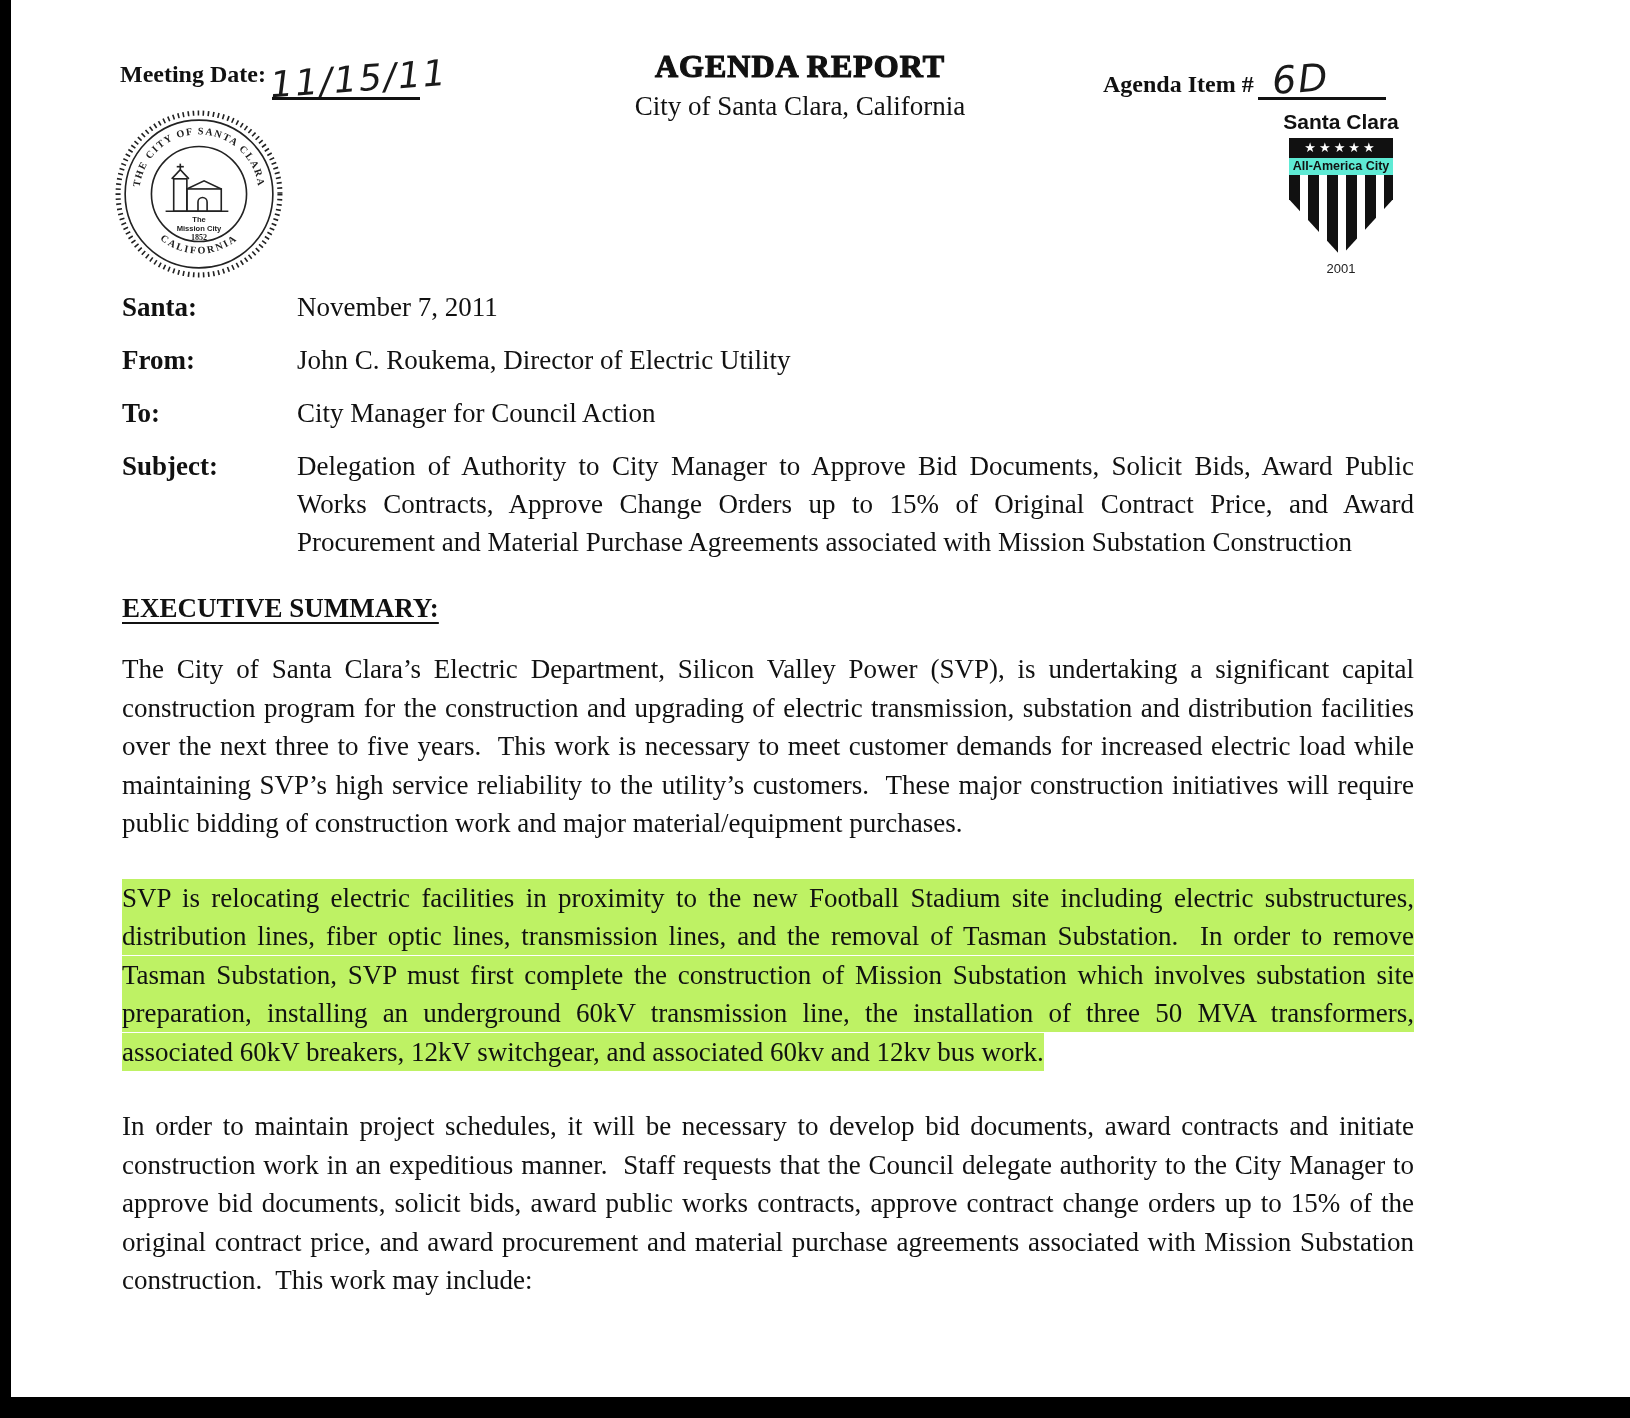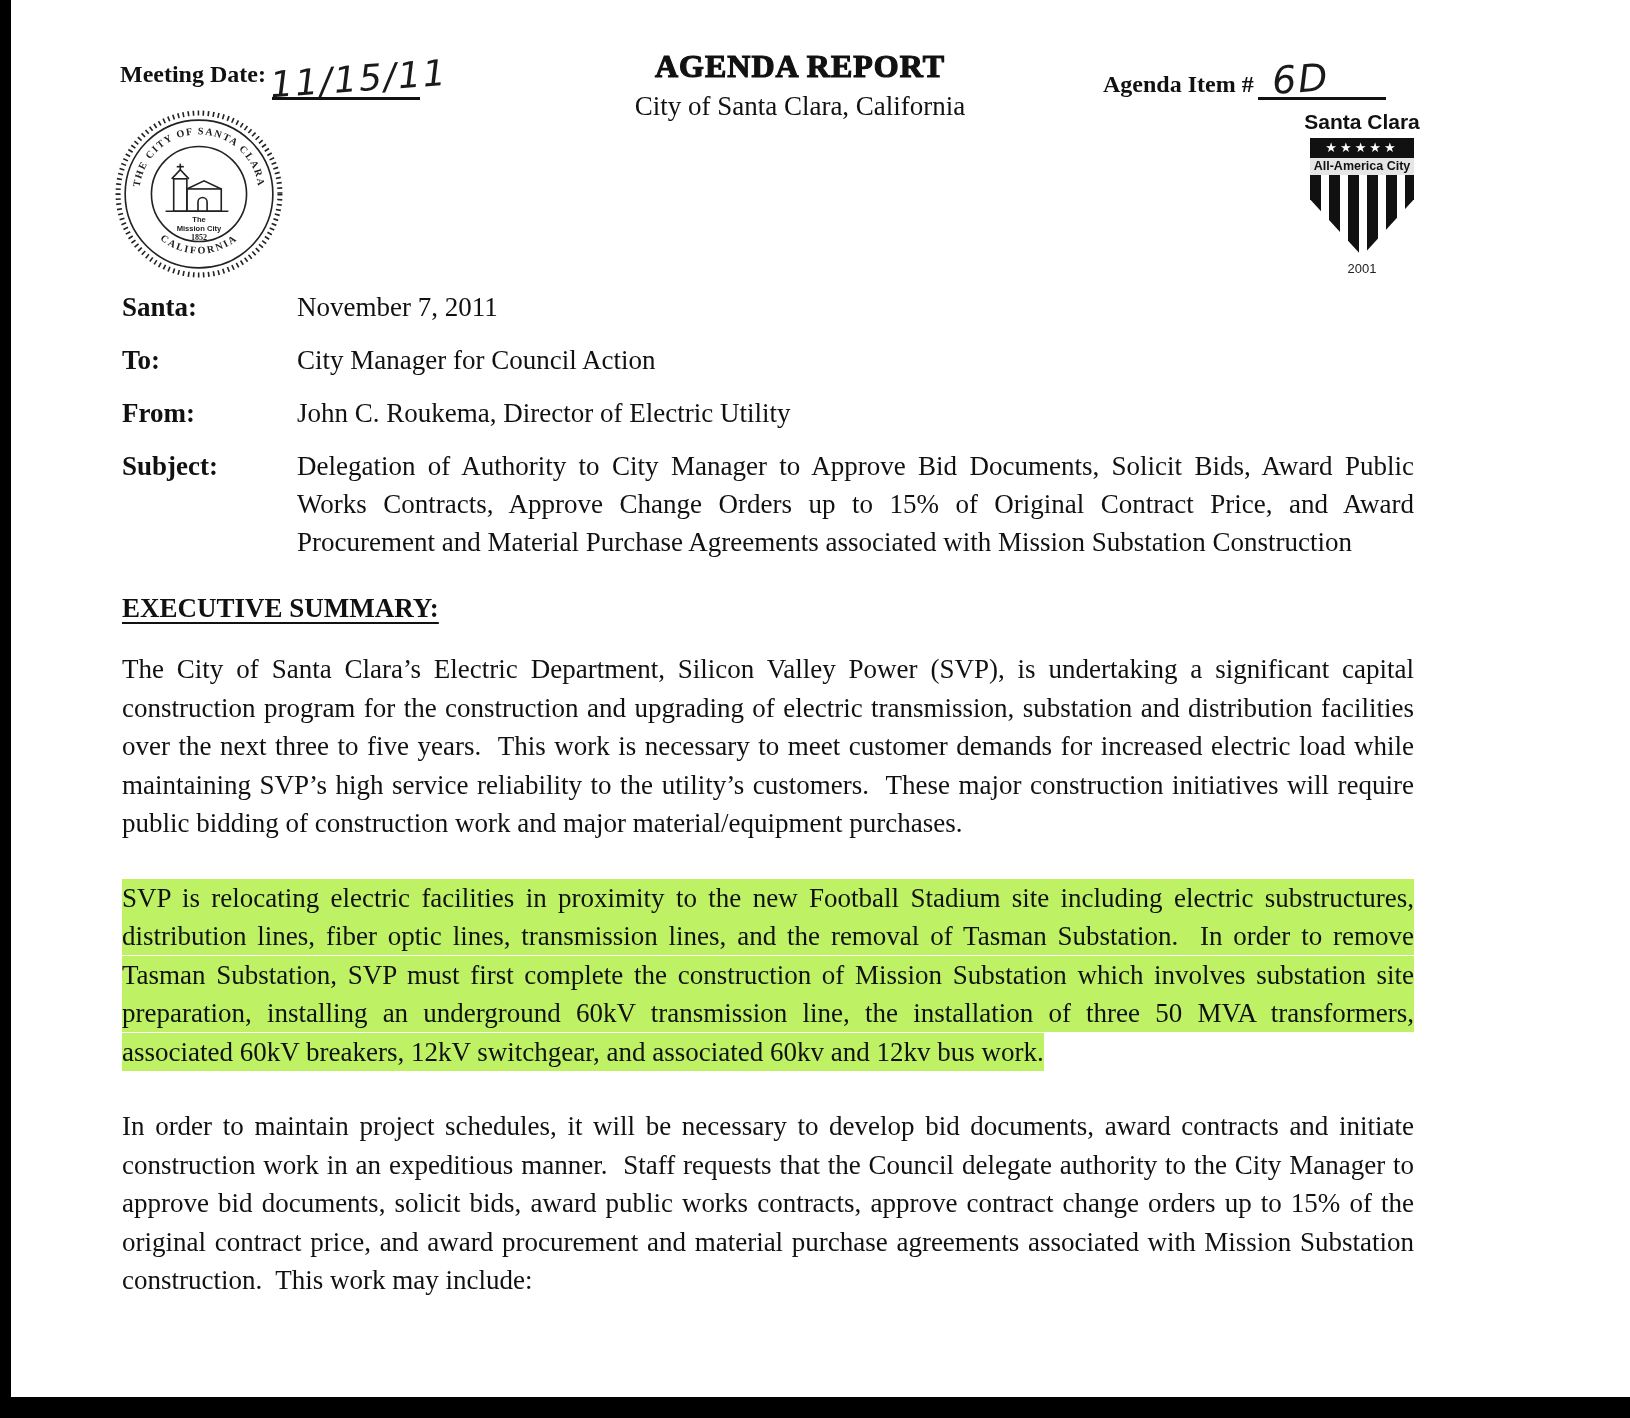--- a/index.html
+++ b/index.html
@@ -32,30 +32,30 @@
   .doc-subtitle { font-size:27px; margin-top:6px; }
 
   .agenda-item { position:absolute; left:1103px; top:62px; display:flex; align-items:flex-end; }
 
   
   .seal { position:absolute; left:113px; top:108px; width:172px; height:172px; }
   .seal text { fill:#1c1c1c; }
 
   
   .aac-logo { position:absolute; left:1280px; top:110px; width:122px; text-align:center;
-              font-family:"Liberation Sans", sans-serif;margin-left:21px; }
+              font-family:"Liberation Sans", sans-serif; }
   .aac-city { font-weight:bold; font-size:21px; color:#111; }
   .aac-shield {
     width:104px; margin:4px auto 0; height:118px; display:flex; flex-direction:column;
     clip-path:polygon(0 0, 100% 0, 100% 52%, 50% 100%, 0 52%);
     background:#fff;
   }
   .aac-stars { background:#111; color:#fff; font-size:13px; letter-spacing:3px;
                line-height:20px; height:20px; overflow:hidden; }
-  .aac-name  { background:#e5e5e5; color:#111; font-weight:bold; font-size:12.5px;
+  .aac-name  { background:#5eead4; color:#111; font-weight:bold; font-size:12.5px;
                line-height:17px; height:17px; white-space:nowrap; }
   .aac-stripes { flex:1;
     background:repeating-linear-gradient(90deg,#111 0 11px,#fff 11px 19px); }
   .aac-year { margin-top:5px; font-size:13px; color:#222; }
 
   
   .content { position:absolute; left:122px; top:288px; width:1292px; }
   .memo-row { display:grid; grid-template-columns:175px 1fr; margin-bottom:15px;
               font-size:27px; line-height:38px; }
   .memo-label { font-weight:bold; }
@@ -136,27 +136,27 @@
   </div>
 
   <div class="content">
 
     <div class="memo-row">
       <span class="memo-label">Santa:</span>
       <span class="memo-value">November 7, 2011</span>
     </div>
 
     <div class="memo-row">
-      <span class="memo-label">To:</span>
-      <span class="memo-value">City Manager for Council Action</span>
+      <span class="memo-label">From:</span>
+      <span class="memo-value">John C. Roukema, Director of Electric Utility</span>
     </div>
 
     <div class="memo-row">
-      <span class="memo-label">From:</span>
-      <span class="memo-value">John C. Roukema, Director of Electric Utility</span>
+      <span class="memo-label">To:</span>
+      <span class="memo-value">City Manager for Council Action</span>
     </div>
 
     <div class="memo-row">
       <span class="memo-label">Subject:</span>
       <span class="memo-value justify">Delegation of Authority to City Manager to Approve Bid Documents, Solicit Bids, Award Public Works Contracts, Approve Change Orders up to 15% of Original Contract Price, and Award Procurement and Material Purchase Agreements associated with Mission Substation Construction</span>
     </div>
 
     <h2 class="exec-heading">EXECUTIVE SUMMARY:</h2>
 
     <p class="para first">The City of Santa Clara’s Electric Department, Silicon Valley Power (SVP), is undertaking a significant capital construction program for the construction and upgrading of electric transmission, substation and distribution facilities over the next three to five years.&nbsp; This work is necessary to meet customer demands for increased electric load while maintaining SVP’s high service reliability to the utility’s customers.&nbsp; These major construction initiatives will require public bidding of construction work and major material/equipment purchases.</p>

